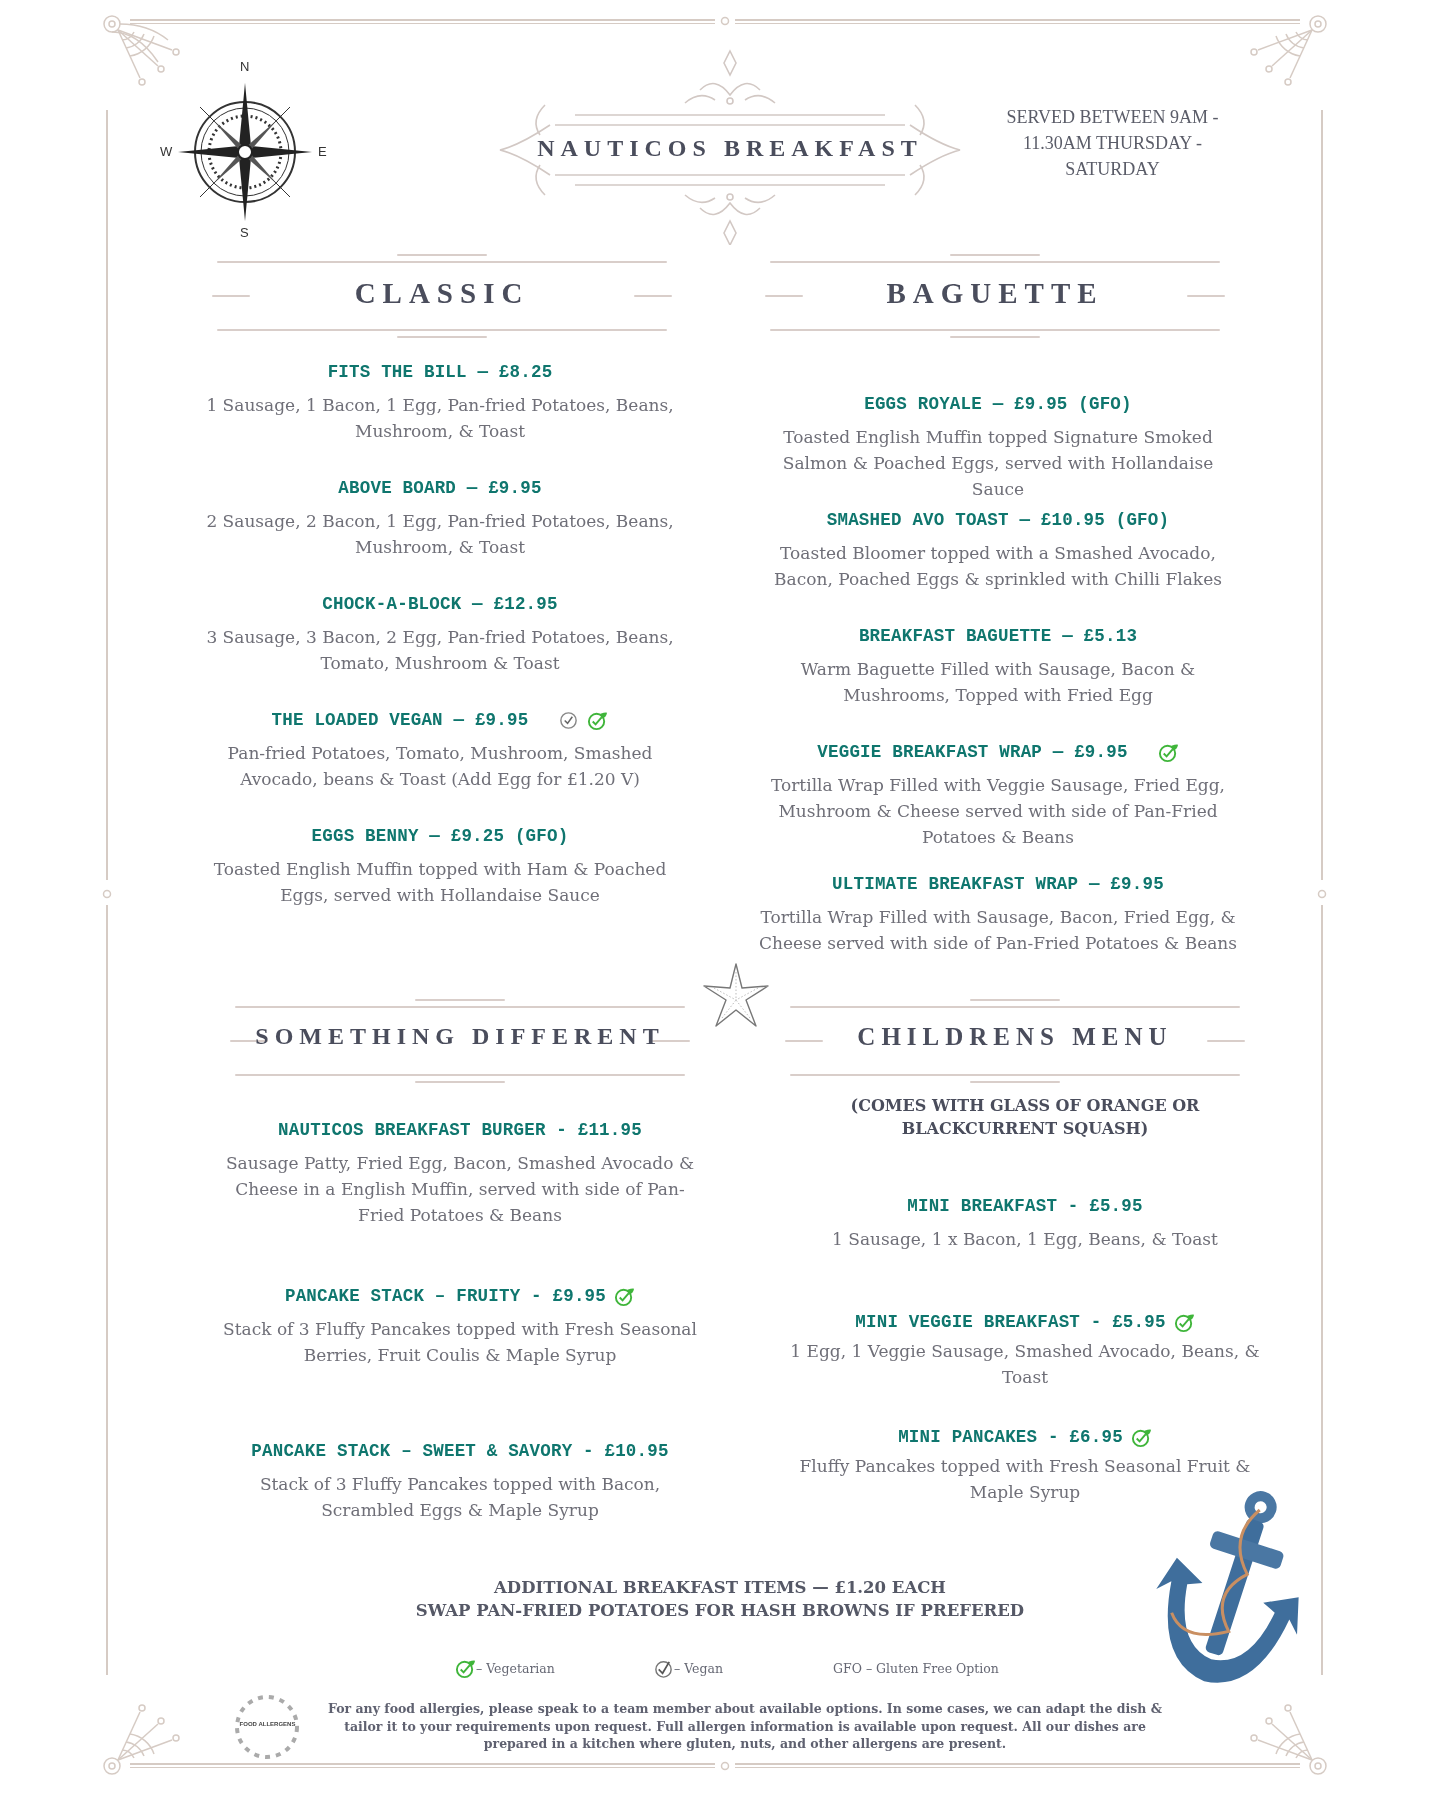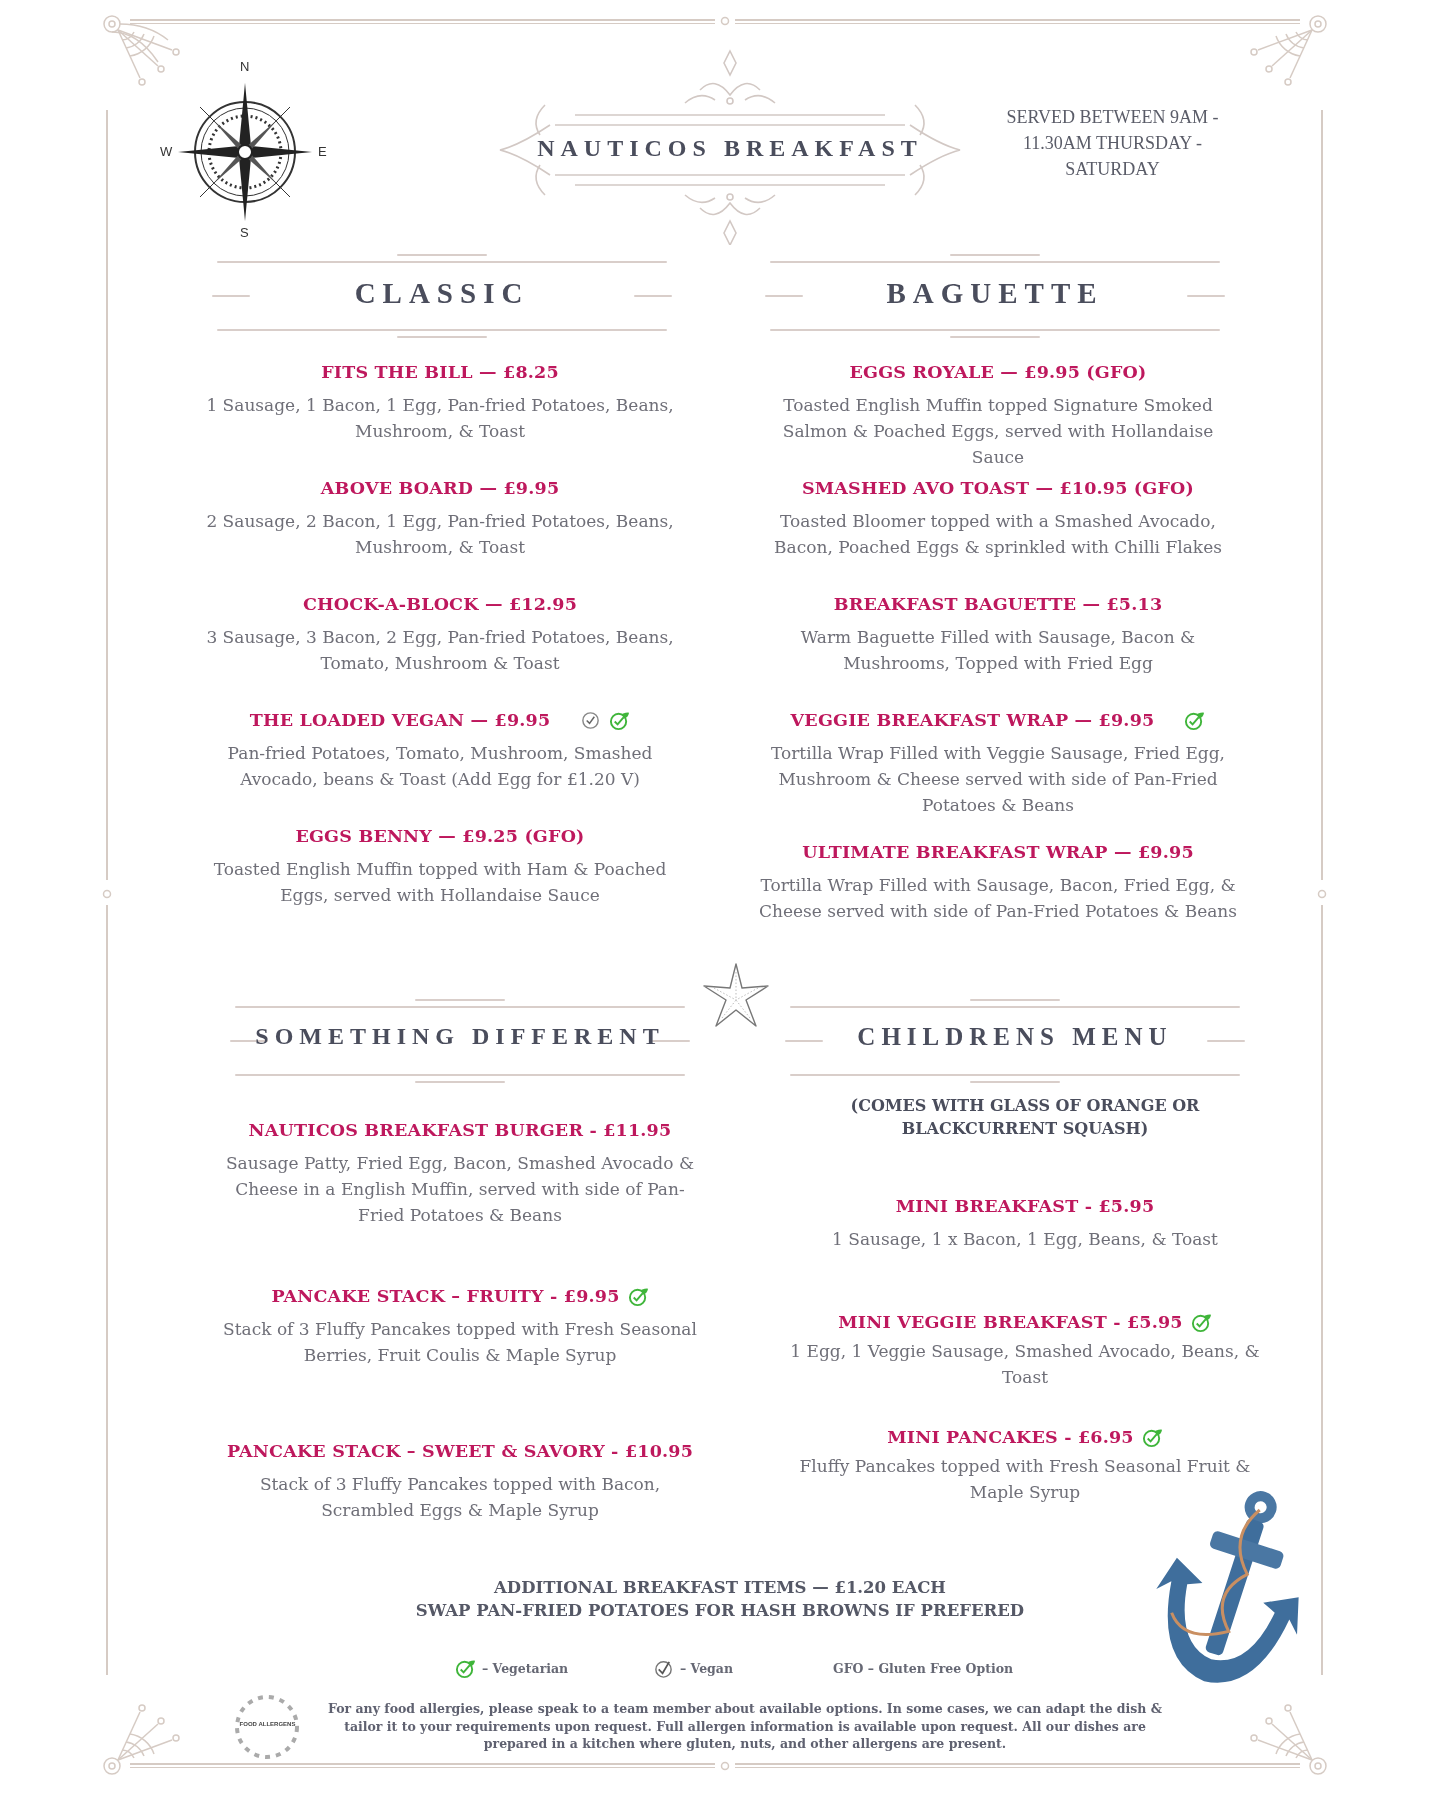--- a/index.html
+++ b/index.html
@@ -6,28 +6,28 @@
   body { width:1440px; height:1800px; position:relative; overflow:hidden;
          font-family:"DejaVu Serif", "Liberation Serif", serif; color:#4a4d5c; }
   .abs { position:absolute; }
   .frame-line { position:absolute; background:#d6cbc4; }
   .sec-title { font-family:"Liberation Serif", serif; font-weight:bold; letter-spacing:7px;
                color:#4a4d5c; font-size:29px; white-space:nowrap; }
   .rule { position:absolute; height:2px; background:#d9ceca; border-radius:2px; }
   .rule.thin { height:1.5px; }
   .col { position:absolute; text-align:center; }
   .item { margin:0; }
-  .item-title { font-weight:bold; font-size:17.5px; color:#be185d; letter-spacing:0.2px; line-height:24px;
-                display:inline-flex; align-items:center; gap:8px; white-space:nowrap; }
+  .item-title { font-weight:bold; font-size:17.5px; color:#0f766e; letter-spacing:0.2px; line-height:24px;
+                display:inline-flex; align-items:center; gap:8px; white-space:nowrap;font-family:Liberation Mono, monospace; }
   .item-desc { font-size:17px; color:#6f6f78; line-height:26px; margin-top:8px; }
   .veg-icon { display:inline-block; width:21px; height:21px; vertical-align:middle; }
   .served { font-family:"Liberation Serif", serif; font-size:18px; color:#5a5c68; text-align:center; line-height:26px; }
   .title { font-family:"Liberation Serif", serif; font-weight:bold; font-size:24px; letter-spacing:6px; color:#4a4d5c; white-space:nowrap; }
   .footer-note { font-weight:bold; font-size:16.5px; color:#555866; text-align:center; line-height:23px; }
-  .legend { font-size:12.5px; font-weight:bold; color:#666874; display:flex; align-items:center; gap:6px; white-space:nowrap; }
+  .legend { font-size:12.5px; font-weight:normal; color:#666874; display:flex; align-items:center; white-space:nowrap; }
   .allergy-text { font-size:12.5px; font-weight:bold; color:#5f6170; text-align:center; line-height:17.5px; }
   .kids-note { font-weight:bold; font-size:16px; color:#4a4d5c; text-align:center; line-height:23px; }
 </style>
 </head>
 <body>
 
 <div>
   <div class="frame-line" style="left:130px; top:19px; width:585px; height:2px;"></div>
   <div class="frame-line" style="left:130px; top:23px; width:585px; height:1px;"></div>
   <div class="frame-line" style="left:735px; top:19px; width:565px; height:2px;"></div>
@@ -224,21 +224,21 @@
     </div>
     <div class="item-desc">Pan-fried Potatoes, Tomato, Mushroom, Smashed Avocado, beans &amp; Toast (Add Egg for £1.20 V)</div>
   </div>
   <div class="item" style="height:116px;">
     <div class="item-title">EGGS BENNY — £9.25  (GFO)</div>
     <div class="item-desc">Toasted English Muffin topped with Ham &amp; Poached Eggs, served with Hollandaise Sauce</div>
   </div>
 </div>
 
 <div class="col" style="left:758px; width:480px; top:360px;">
-  <div class="item" style="height:116px;">
+  <div class="item" style="height:116px;margin-top:32px;">
     <div class="item-title">EGGS ROYALE  — £9.95 (GFO)</div>
     <div class="item-desc">Toasted English Muffin topped Signature Smoked Salmon &amp; Poached Eggs, served with Hollandaise Sauce</div>
   </div>
   <div class="item" style="height:116px;">
     <div class="item-title">SMASHED AVO TOAST — £10.95 (GFO)</div>
     <div class="item-desc">Toasted Bloomer topped with a Smashed Avocado, Bacon, Poached Eggs &amp; sprinkled with Chilli Flakes</div>
   </div>
   <div class="item" style="height:116px;">
     <div class="item-title">BREAKFAST BAGUETTE — £5.13</div>
     <div class="item-desc">Warm Baguette Filled with Sausage, Bacon &amp; Mushrooms, Topped with Fried Egg</div>

